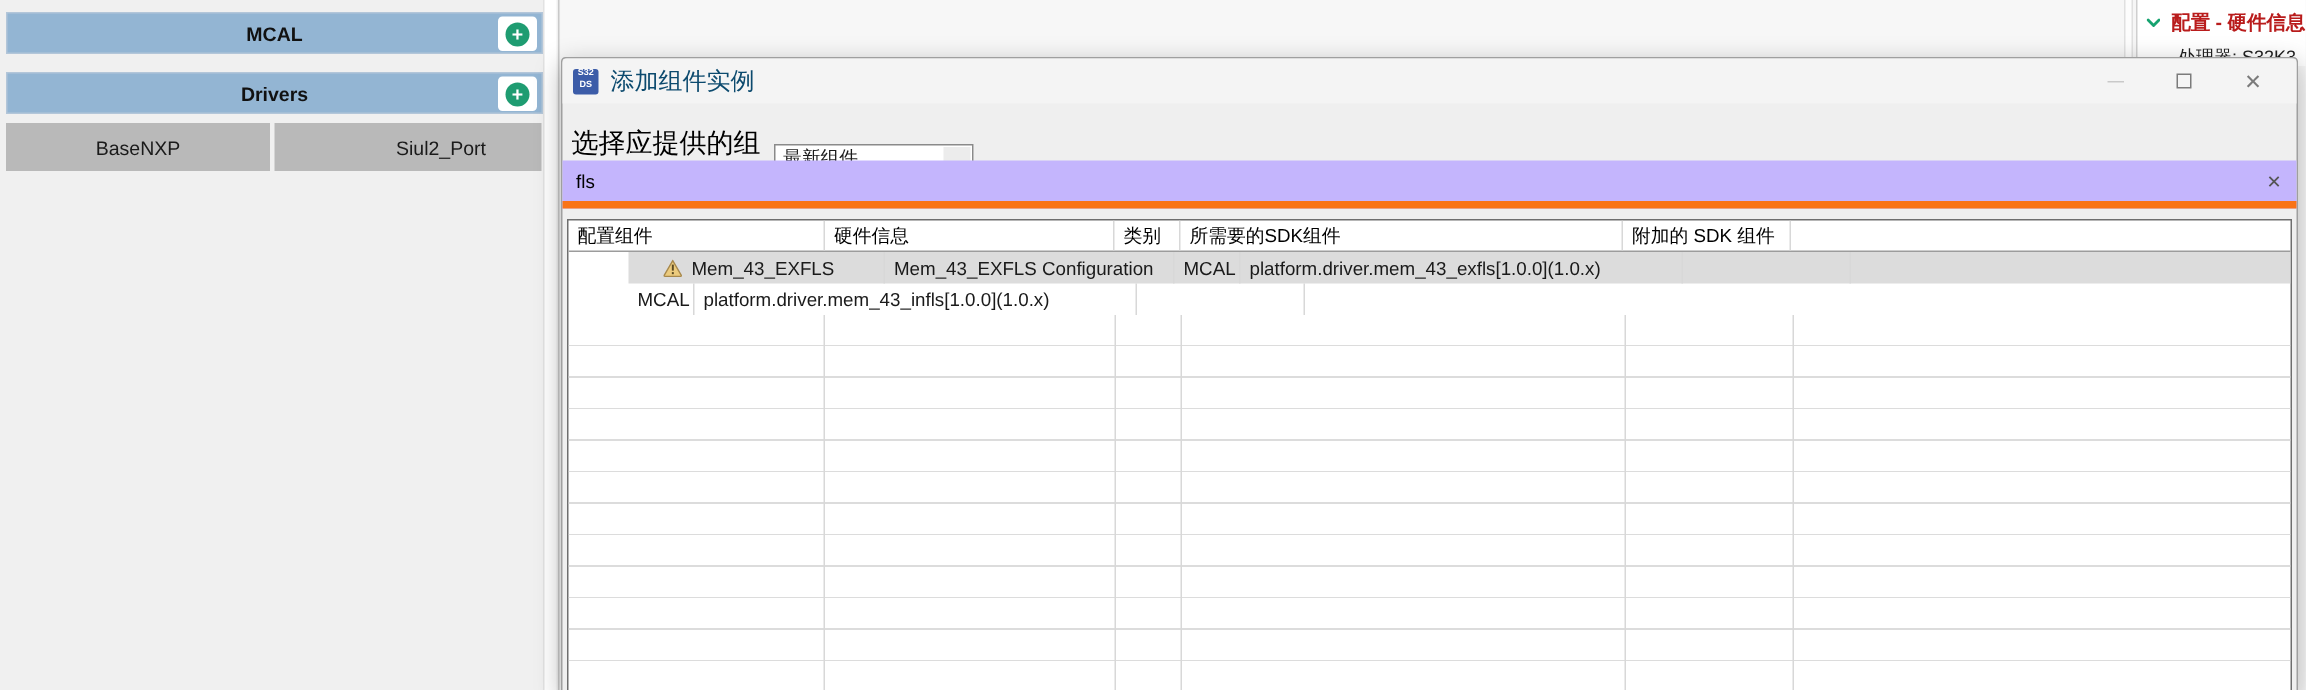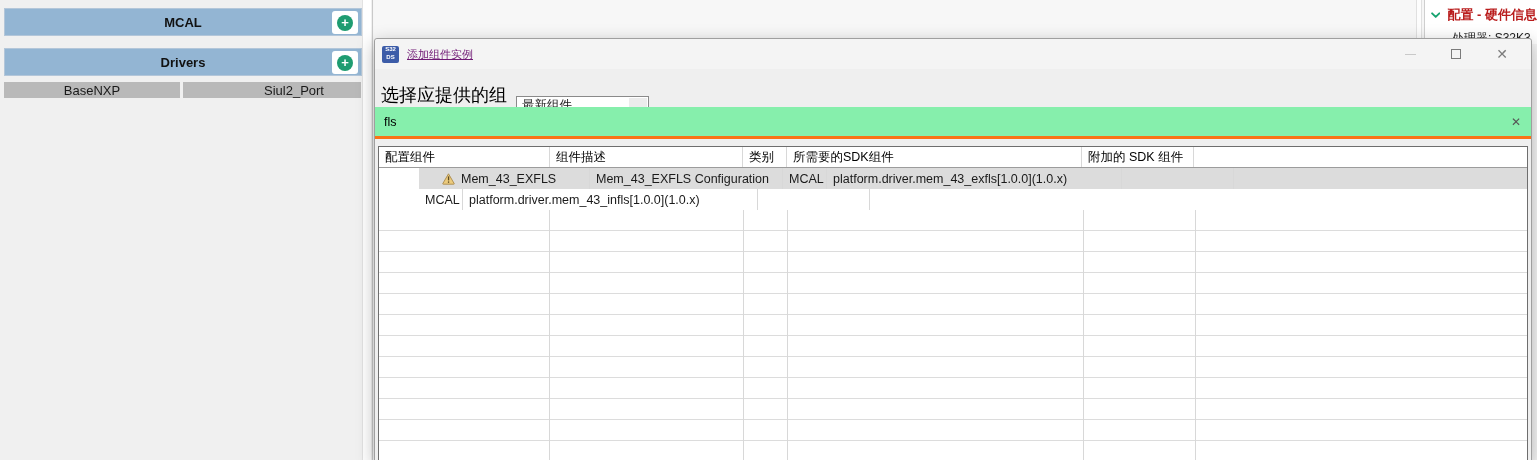--- a/index.html
+++ b/index.html
@@ -16,21 +16,21 @@
     background:#93b5d3; border:1px solid #b3c6d9; display:flex; align-items:center;
     justify-content:center; cursor:pointer; }
   .group-bar .bar-label { font-weight:bold; font-size:13px; color:#111; }
   .bar-mcal { top:8px; }
   .bar-drivers { top:48px; }
   .add-btn { position:absolute; right:3px; top:2px; width:26px; height:23px;
     background:#ffffff; border-radius:3px; display:flex; align-items:center; justify-content:center; }
   .add-circle { width:16px; height:16px; border-radius:50%; background:#1e9c71;
     color:#fff; display:flex; align-items:center; justify-content:center;
     font-weight:bold; font-size:13px; line-height:1; }
-  .module-btn { position:absolute; top:82px; height:16px; background:#b9b9b9;
+  .module-btn { position:absolute; top:82px; height:32px; background:#b9b9b9;
     display:flex; align-items:center; justify-content:center; font-size:13px; cursor:pointer; }
   .module-basenxp { left:4px; width:176px; }
   .module-siul2 { left:183px; width:178px;padding-left:44px; }
 
   
   .top-strip { position:absolute; left:374px; top:0; width:1046px; height:38px; background:#f7f7f7; }
   .top-strip-line { position:absolute; left:1416px; top:0; width:6px; height:38px;
     background:#fdfdfd; border-left:1px solid #e0e0e0; border-right:1px solid #e0e0e0; }
   .right-panel { position:absolute; left:1424px; top:0; width:113px; height:44px;
     background:#ffffff; border-left:1px solid #cfcfcf; overflow:hidden; }
@@ -41,37 +41,37 @@
 
   
   .dialog { position:absolute; left:374px; top:38px; width:1158px; height:424px;
     background:#efefef; border:1px solid #9f9f9f; border-radius:3px 3px 0 0;
     box-shadow:0 5px 18px rgba(0,0,0,0.28); }
   .titlebar { position:relative; height:30px; background:#f4f4f4;
     display:flex; align-items:center; padding-left:7px; border-radius:3px 3px 0 0; }
   .app-icon { width:17px; height:17px; background:#3c5ca8; border-radius:2px;
     color:#fff; font-weight:bold; font-size:6px; line-height:1.3;
     display:flex; flex-direction:column; align-items:center; justify-content:center; }
-  .dlg-title { margin-left:8px; color:#701a75; font-size:11px;text-decoration:underline; }
+  .dlg-title { margin-left:8px; color:#0c4a6e; font-size:16px; }
   .win-controls { position:absolute; right:6px; top:0; height:30px; display:flex; }
   .win-btn { width:46px; height:30px; display:flex; align-items:center; justify-content:center;
     cursor:pointer; }
   .glyph-min { width:11px; height:0; border-top:1px solid #c9c9c9; }
   .glyph-max { width:10px; height:10px; border:1px solid #7b7b7b; }
   .glyph-close { font-size:14px; color:#7b7b7b; line-height:1; }
 
   .filter-row { position:absolute; left:6px; top:44px; display:flex; align-items:center; }
   .filter-label { width:135px; font-size:18px; color:#000; }
   .filter-select { position:relative; width:133px; height:22px; background:#fff;
     border:1px solid #8a8a8a; display:flex; align-items:flex-start; padding-left:5px;
     font-size:12.5px; cursor:pointer; }
   .select-arrow-box { position:absolute; right:1px; top:1px; bottom:1px; width:18px; background:#ececec; }
 
   .search-strip { position:absolute; left:0; top:68px; width:100%; height:32px;
-    background:#86efac; border-bottom:3px solid #f97316; display:flex; align-items:center; }
+    background:#c4b5fd; border-bottom:5px solid #f97316; display:flex; align-items:center; }
   .search-text { padding-left:9px; font-size:12.5px; color:#000; flex:1; }
   .search-clear { width:30px; text-align:center; color:#555; font-weight:bold; font-size:12px; cursor:pointer; }
 
   
   .table { position:absolute; left:3px; right:3px; top:107px; bottom:0;
     background:#ffffff; border:1px solid #6e6e6e; display:flex; flex-direction:column; overflow:hidden; }
   .trow { display:flex; flex:0 0 auto; }
   .thead { height:21px; border-bottom:1px solid #9c9c9c; }
   .tbody-row { height:21px;margin-left:40px; }
   .row-selected { background:#dcdcdc; }
@@ -151,21 +151,21 @@
   </div>
 
   <div class="search-strip">
     <span class="search-text">fls</span>
     <span class="search-clear">✕</span>
   </div>
 
   <div class="table">
     <div class="trow thead">
       <span class="cell c1">配置组件</span>
-      <span class="cell c2">组件描述</span>
+      <span class="cell c2">硬件信息</span>
       <span class="cell c3">类别</span>
       <span class="cell c4">所需要的SDK组件</span>
       <span class="cell c5">附加的 SDK 组件</span>
       <span class="cell c6"></span>
     </div>
 
     <div class="trow tbody-row row-selected">
       <span class="cell c1 name-cell">
         <span class="warn-icon">
           <svg width="13" height="12" viewBox="0 0 13 12">

